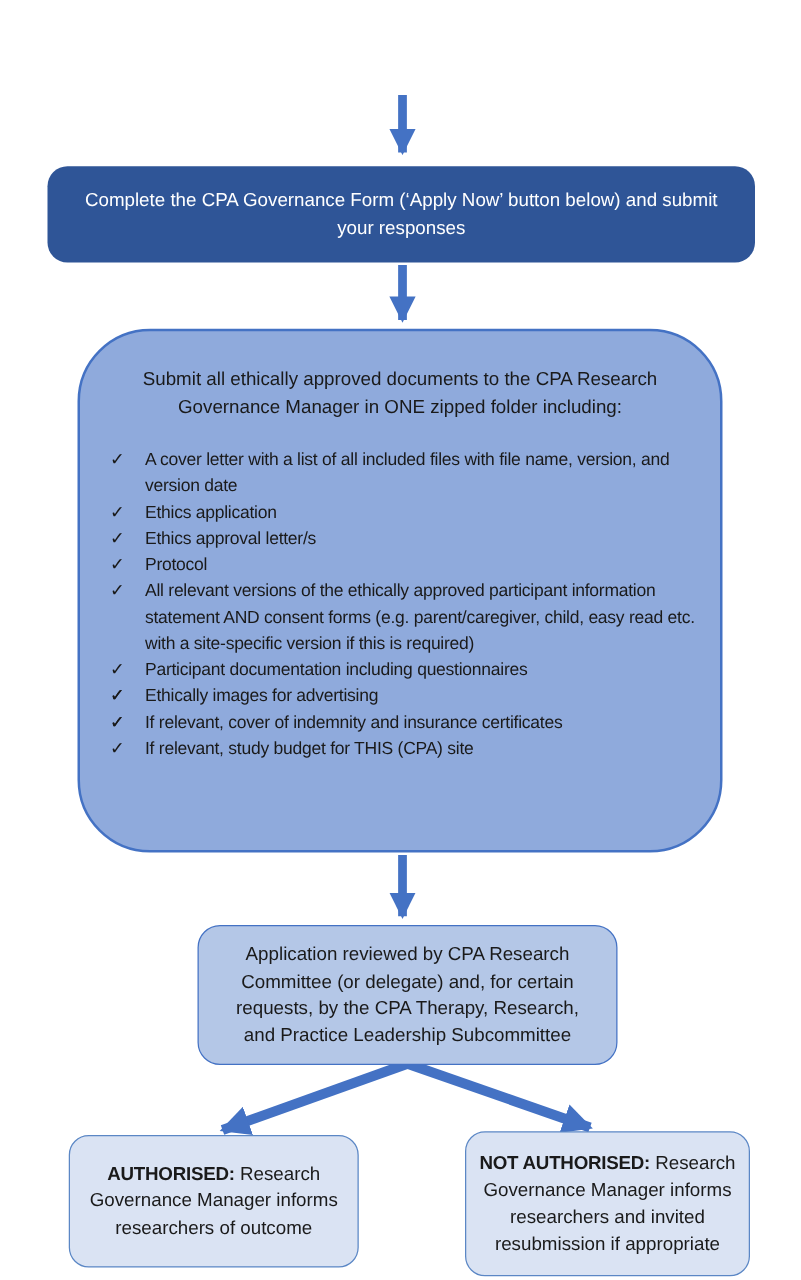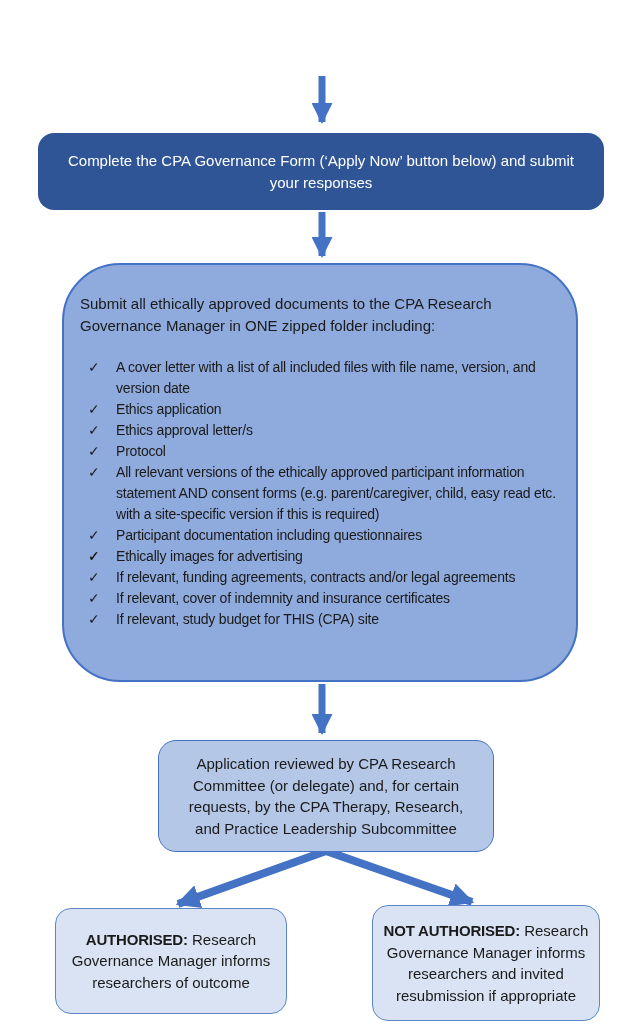--- a/index.html
+++ b/index.html
@@ -50,21 +50,21 @@
     left: 62px; top: 263px; width: 516px; height: 419px;
     background: var(--box3-fill, #8FAADC);
     border: 2px solid var(--box3-border, #4472C4);
     border-radius: 58px;
     display: block;
     text-align: left;
     padding: 28px 12px 0 16px;
     font-size: 15px;
   }
   #box3 .heading {
-    text-align: left;
+    text-align: center;
     margin: 0 4px 0 0;
     font-size: 15px;
     line-height: 22px;
   }
   #box3 ul {
     list-style: none;
     margin: 20px 0 0 0;
     padding: 0;
   }
   #box3 li {
@@ -160,21 +160,20 @@
           <span class="check">✓</span>
         </li>
 
         <li>
           <span class="check">✓</span>
           <span>Ethically images for advertising</span>
         </li>
 
         <li>
           <span class="check">✓</span>
-          <span>If relevant, funding agreements, contracts and/or legal agreements</span>
         </li>
 
         <li>
           <span class="check">✓</span>
           <span>If relevant, cover of indemnity and insurance certificates</span>
         </li>
 
         <li>
           <span class="check">✓</span>
           <span>If relevant, study budget for THIS (CPA) site</span>

